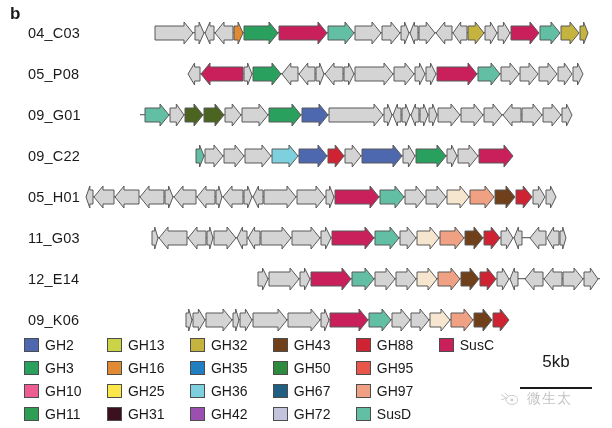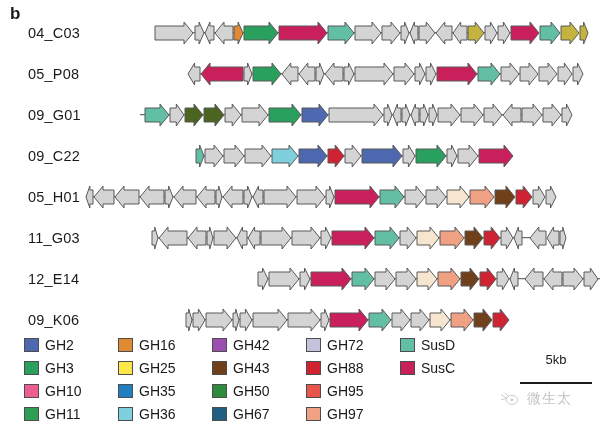--- a/index.html
+++ b/index.html
@@ -51,21 +51,21 @@
   .legend-item{display:flex;align-items:center;gap:6px;height:23px;}
   .swatch{
     width:15px;height:14px;flex:none;
     border:1.1px solid #4d4d4d;
     box-sizing:border-box;
   }
   .legend-label{font-size:14px;line-height:1;white-space:nowrap;text-align:center;}
 
   
   .scalebar{position:absolute;left:520px;top:352px;width:72px;text-align:center;}
-  .scalebar .sb-text{font-size:13px;margin-bottom:15px;}
+  .scalebar .sb-text{font-size:17px;margin-bottom:15px;}
   .scalebar .sb-line{height:1.8px;background:#1a1a1a;width:72px;}
 
   
   .watermark{
     position:absolute;left:500px;top:390px;
     display:flex;align-items:center;gap:5px;
     opacity:.30;
   }
   .wm-mark{width:22px;height:18px;}
   .wm-text{font-size:14px;color:#333;letter-spacing:1px;font-family:"DejaVu Sans",sans-serif;}
@@ -924,26 +924,38 @@
       </div>
       <div class="legend-item">
         <span class="swatch" style="background: rgb(238, 93, 146);"></span>
         <span class="legend-label">GH10</span>
       </div>
       <div class="legend-item">
         <span class="swatch" style="background: rgb(47, 158, 85);"></span>
         <span class="legend-label">GH11</span>
       </div>
       <div class="legend-item">
+        <span class="swatch" style="background: rgb(203, 212, 71);"></span>
+        <span class="legend-label">GH13</span>
+      </div>
+      <div class="legend-item">
         <span class="swatch" style="background: rgb(224, 138, 51);"></span>
         <span class="legend-label">GH16</span>
       </div>
       <div class="legend-item">
         <span class="swatch" style="background: rgb(251, 231, 74);"></span>
         <span class="legend-label">GH25</span>
+      </div>
+      <div class="legend-item">
+        <span class="swatch" style="background: rgb(61, 16, 32);"></span>
+        <span class="legend-label">GH31</span>
+      </div>
+      <div class="legend-item">
+        <span class="swatch" style="background: rgb(197, 179, 63);"></span>
+        <span class="legend-label">GH32</span>
       </div>
       <div class="legend-item">
         <span class="swatch" style="background: rgb(31, 127, 192);"></span>
         <span class="legend-label">GH35</span>
       </div>
       <div class="legend-item">
         <span class="swatch" style="background: rgb(127, 208, 222);"></span>
         <span class="legend-label">GH36</span>
       </div>
       <div class="legend-item">

